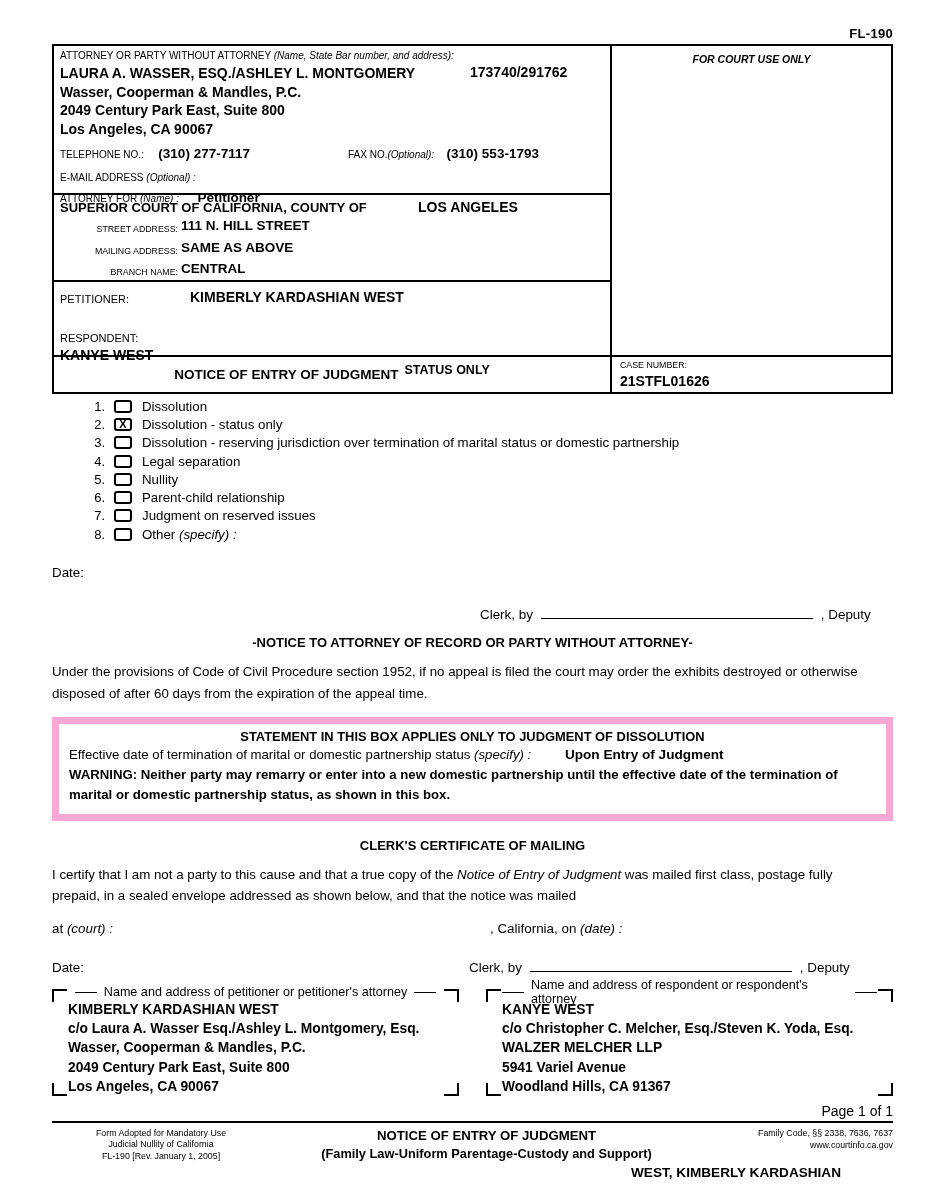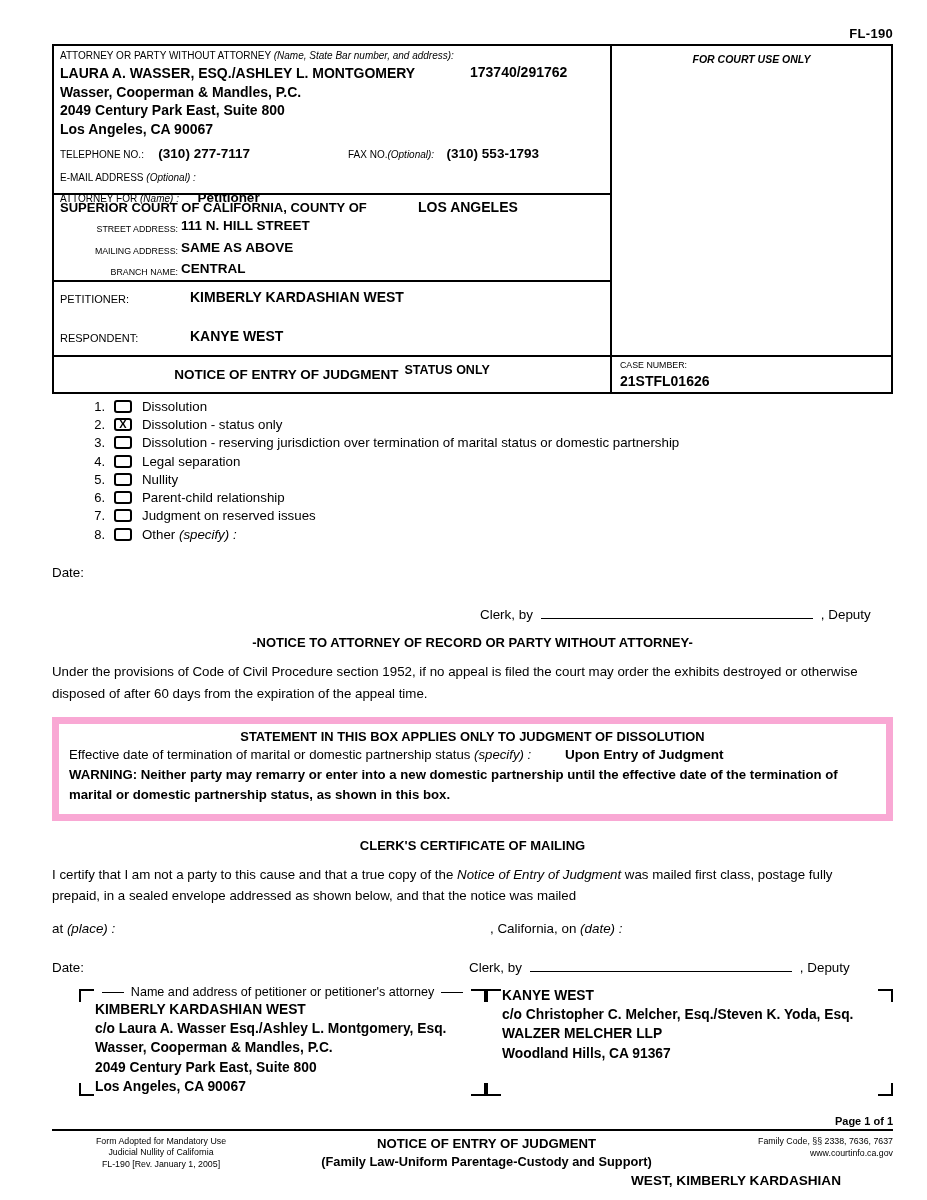--- a/index.html
+++ b/index.html
@@ -35,21 +35,21 @@
   .attyfor-row { margin-top:5px; line-height:16px; }
   .attyfor-row .val { margin-left:14px; }
 
   .court-title-row { position:relative; font-weight:bold; font-size:13px; line-height:19px; }
   .county { position:absolute; left:358px; top:0; font-size:14px; }
   .court-row { display:flex; line-height:17.5px; }
   .court-lbl { width:118px; text-align:right; font-size:8.8px; padding-top:4px; flex:none; }
   .court-val { font-weight:bold; font-size:13.5px; margin-left:3px; }
 
   .party-row { display:flex; line-height:17px; }
-  .party-row + .party-row { margin-top:20px; }
+  .party-row + .party-row { margin-top:20px;flex-direction:column; }
   .party-lbl { width:130px; text-align:left; font-size:11px; padding-top:2px; flex:none; }
   .party-val { font-weight:bold; font-size:14px; }
 
   .doc-title { font-weight:bold; font-size:13.5px; }
   .status-only { font-weight:bold; font-size:12.5px; margin-left:6px; transform:translateY(-5px); }
   .case-lbl { font-size:8.8px; }
   .case-num { font-weight:bold; font-size:14px; margin-top:3px; }
 
   
   .notice-line { margin-top:15px; font-size:13.4px; }
@@ -79,34 +79,34 @@
   .certify { margin-top:11px; font-size:13.3px; line-height:1.6; max-width:800px; }
   .certify i { font-style:italic; }
   .place-row { margin-top:15px; font-size:13.4px; position:relative; height:17px; }
   .place-row i { font-style:italic; }
   .cal-grp { position:absolute; left:438px; top:0; }
   .date-clerk-row { margin-top:22px; display:flex; align-items:baseline; font-size:13.4px; height:18px; }
   .date-clerk-row .clerk-by { margin-left:385px; }
   .date-clerk-row .sig-line { width:262px; }
 
   
-  .addr-row { margin-top:6px; display:flex; justify-content:flex-end; }
+  .addr-row { margin-top:6px; display:flex; justify-content:space-between; }
   .addr-box { position:relative; width:407px; height:112px; padding:1px 16px 0; }
   .corner { position:absolute; width:15px; height:13px; }
   .c-tl { left:0; top:5px;  border-left:2px solid #000; border-top:2px solid #000; }
   .c-tr { right:0; top:5px; border-right:2px solid #000; border-top:2px solid #000; }
   .c-bl { left:0; bottom:0;  border-left:2px solid #000; border-bottom:2px solid #000; }
   .c-br { right:0; bottom:0; border-right:2px solid #000; border-bottom:2px solid #000; }
   .addr-header { display:flex; align-items:center; justify-content:center; gap:7px; font-size:12.6px; height:14px; }
   .hdr-dash { width:22px; border-top:1.5px solid #000; flex:none; }
   .addr-lines { margin-top:1px; }
   .addr-lines div { font-weight:bold; font-size:13.8px; line-height:19.2px; white-space:nowrap; }
 
   
-  .page-num { text-align:right; font-weight:bold; font-size:11px; margin-top:19px; }
+  .page-num { text-align:right; font-weight:normal; font-size:14px; margin-top:7px; }
   .footer-rule { border-top:2px solid #000; margin-top:2px; }
   .footer { display:flex; margin-top:5px; }
   .f-left { width:218px; text-align:center; font-size:8.8px; line-height:1.3; flex:none; }
   .f-center { flex:1; text-align:center; }
   .f-title { font-weight:bold; font-size:13.2px; }
   .f-sub { font-weight:bold; font-size:12.8px; margin-top:3px; }
   .f-right { width:190px; text-align:right; font-size:8.8px; line-height:1.35; flex:none; }
   .case-name { text-align:right; font-weight:bold; font-size:13.6px; margin-top:3px; margin-right:52px; }
 </style>
 </head>
@@ -250,21 +250,21 @@
       <span class="stmt-val">Upon Entry of Judgment</span>
     </div>
     <div class="stmt-warning">WARNING:  Neither party may remarry or enter into a new domestic partnership until the effective date of the termination of marital or domestic partnership status, as shown in this box.</div>
   </div>
 
   <div class="cert-heading">CLERK'S CERTIFICATE OF MAILING</div>
 
   <div class="certify"><span>I certify that I am not a party to this cause and that a true copy of the </span><i>Notice of Entry of Judgment</i><span> was mailed first class, postage fully prepaid, in a sealed envelope addressed as shown below, and that the notice was mailed</span></div>
 
   <div class="place-row">
-    <span><span>at </span><i>(place) :</i></span>
+    <span><span>at </span><i>(court) :</i></span>
     <span class="cal-grp"><span>, California, on </span><i>(date) :</i></span>
   </div>
 
   <div class="date-clerk-row">
     <span>Date:</span>
     <span class="clerk-by">Clerk, by</span>
     <span class="sig-line"></span>
     <span>, Deputy</span>
   </div>
 
@@ -285,24 +285,30 @@
         <div>Wasser, Cooperman &amp; Mandles, P.C.</div>
         <div>2049 Century Park East, Suite 800</div>
         <div>Los Angeles, CA 90067</div>
       </div>
     </div>
     <div class="addr-box">
       <span class="corner c-tl"></span>
       <span class="corner c-tr"></span>
       <span class="corner c-bl"></span>
       <span class="corner c-br"></span>
+      <div class="addr-header">
+          <span class="hdr-dash"></span>
+          <span>Name and address of respondent or respondent's attorney</span>
+          <span class="hdr-dash"></span>
+        </div>
       <div class="addr-lines">
         <div>KANYE WEST</div>
         <div>c/o Christopher C. Melcher, Esq./Steven K. Yoda, Esq.</div>
         <div>WALZER MELCHER LLP</div>
+        <div>5941 Variel Avenue</div>
         <div>Woodland Hills, CA 91367</div>
       </div>
     </div>
   </div>
 
   <div class="page-num">Page 1 of 1</div>
   <div class="footer-rule"></div>
 
   <div class="footer">
     <div class="f-left">

